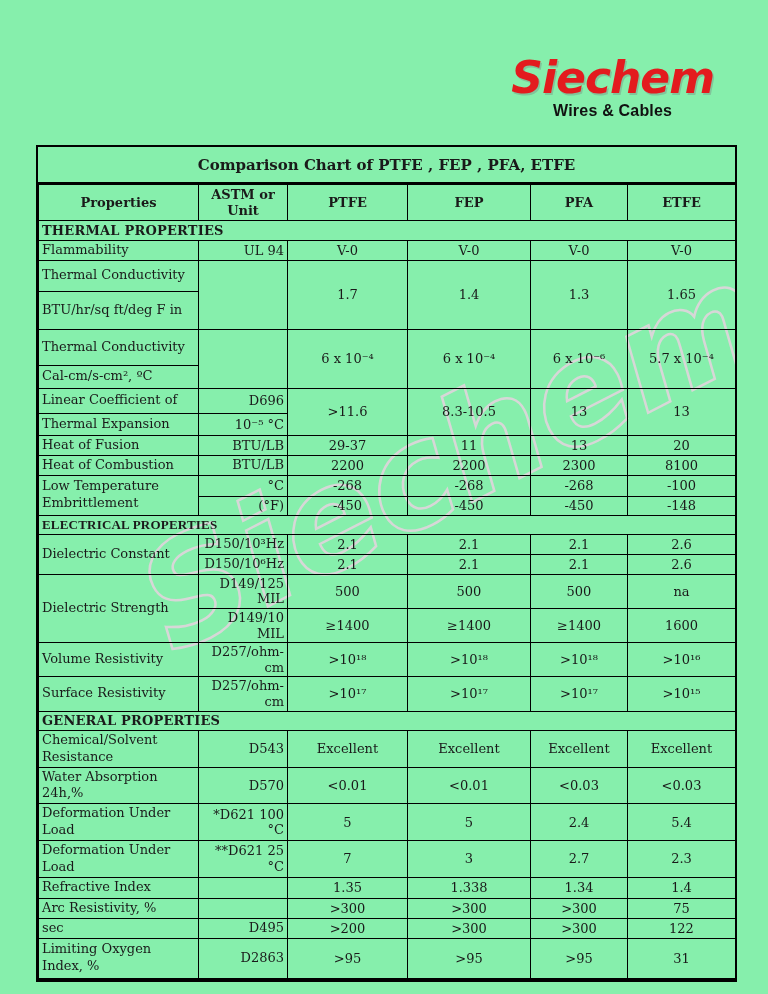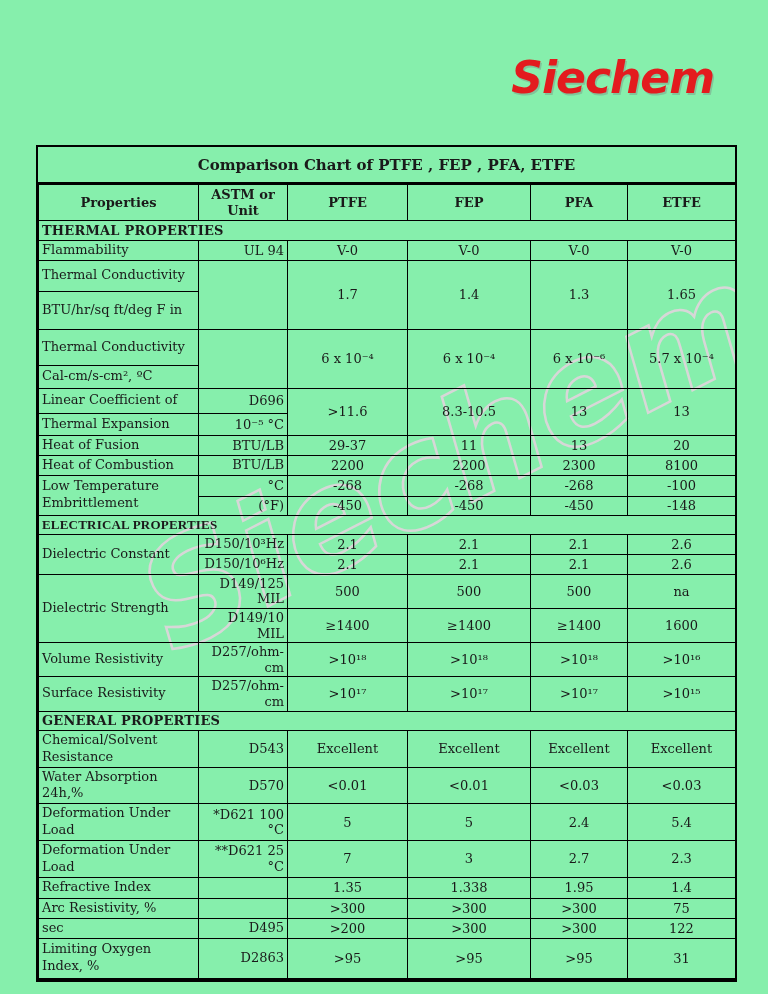--- a/index.html
+++ b/index.html
@@ -57,20 +57,21 @@
     letter-spacing:0.2px;
   }
 </style>
 </head>
 <body>
 
 <div class="page">
 
   <div class="logo">
     <div class="brand" style="color: rgb(227, 27, 30);">Siechem</div>
+    <div class="tagline">Wires &amp; Cables</div>
   </div>
 
   <div class="tablewrap">
     <svg class="watermark" viewBox="0 0 697 772" aria-hidden="true">
       <text transform="translate(135 478) rotate(-27)" font-size="142" font-family="DejaVu Sans, sans-serif" font-style="italic" font-weight="bold" fill="none" stroke-width="2.5" stroke="#d7d7d7">Siechem</text>
     </svg>
 
     <div class="tbl-title">Comparison Chart of PTFE , FEP , PFA, ETFE</div>
 
     <table class="cmp">
@@ -257,21 +258,21 @@
             <td class="val">7</td>
             <td class="val">3</td>
             <td class="val">2.7</td>
             <td class="val">2.3</td>
           </tr>
           <tr style="height: 21px;">
             <td class="prop">Refractive Index</td>
             <td class="astm"></td>
             <td class="val">1.35</td>
             <td class="val">1.338</td>
-            <td class="val">1.95</td>
+            <td class="val">1.34</td>
             <td class="val">1.4</td>
           </tr>
           <tr style="height: 19px;">
             <td class="prop">Arc Resistivity, %</td>
             <td class="astm"></td>
             <td class="val">&gt;300</td>
             <td class="val">&gt;300</td>
             <td class="val">&gt;300</td>
             <td class="val">75</td>
           </tr>

